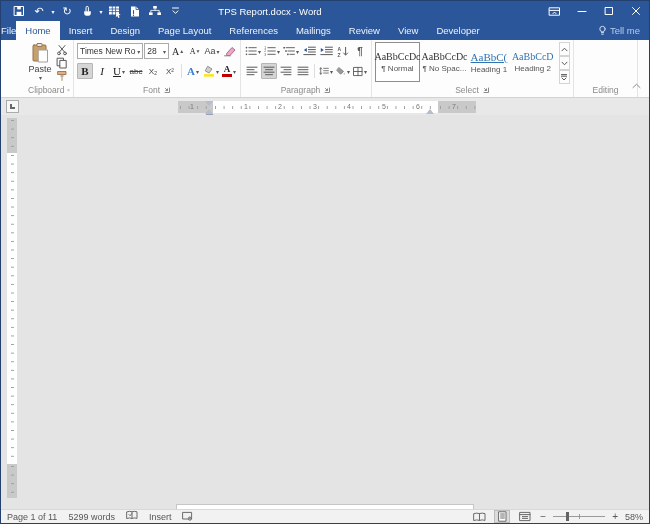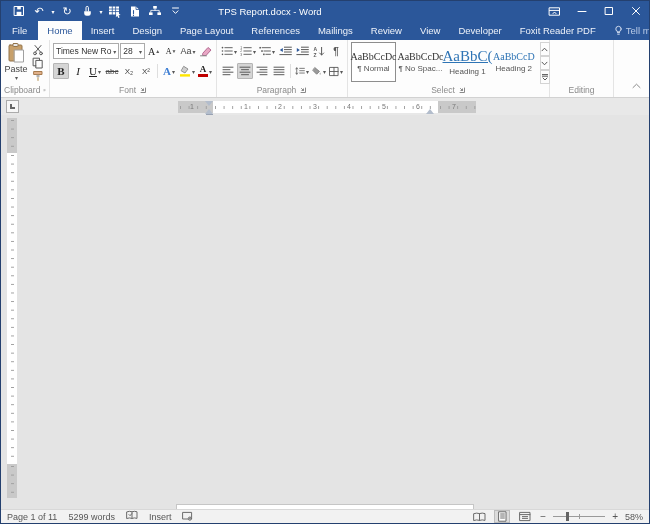--- a/index.html
+++ b/index.html
@@ -12,21 +12,21 @@
   .qbtn{height:20px;min-width:20px;display:flex;align-items:center;justify-content:center;cursor:default;}
   .qcaret{font-size:6px;color:#fff;min-width:8px;display:flex;justify-content:center;}
   .qglyph{font-size:11px;color:#fff;line-height:1;}
   .titlebar svg{stroke:#fff;fill:none;stroke-width:1;stroke-linecap:round;stroke-linejoin:round;}
   .wtitle{position:absolute;left:0;right:110px;text-align:center;font-size:9.5px;color:#fff;pointer-events:none;}
   .wcontrols{position:absolute;right:0;top:0;height:20px;display:flex;}
   .wc{width:27px;height:20px;display:flex;align-items:center;justify-content:center;}
   
   .tabrow{height:19px;background:#2b579a;display:flex;align-items:stretch;font-size:9.5px;color:#eef2f9;}
   .tab{padding:0 9px;display:flex;align-items:center;white-space:nowrap;cursor:default;}
-  .tab.file{padding:0 11px;}
+  .tab.file{padding:0 0;}
   .tab.active{background:#fdfdfd;color:#2b579a;}
   .tabspacer{flex:1;}
   .tab.tellme{color:#b9cbe7;gap:3px;}
   .tabrow svg{stroke:#cdd9ee;fill:none;stroke-width:1;stroke-linecap:round;}
   
   .ribbon{height:58px;background:#fdfdfd;border-bottom:1px solid #d2d2d2;display:flex;position:relative;}
   .group{display:flex;flex-direction:column;border-right:1px solid #e4e4e4;padding:2px 3px 0;}
   .gcontent{display:flex;gap:2px;}
   .gcol{display:flex;flex-direction:column;gap:2px;}
   .grow1{display:flex;align-items:center;gap:1px;height:18px;}
@@ -186,35 +186,34 @@
     <div class="tab file">File</div>
     <div class="tab active">Home</div>
     <div class="tab">Insert</div>
     <div class="tab">Design</div>
     <div class="tab">Page Layout</div>
     <div class="tab">References</div>
     <div class="tab">Mailings</div>
     <div class="tab">Review</div>
     <div class="tab">View</div>
     <div class="tab">Developer</div>
-    <div class="tab">Foxit Reader PDF</div>
     <div class="tabspacer"></div>
     <div class="tab tellme">
       <svg width="9" height="12" viewBox="0 0 9 12">
           <circle cx="4.5" cy="4" r="2.7"></circle>
           <path d="M3.4 7.6 h2.2 M3.7 9.2 h1.6"></path>
         </svg>
       <span>Tell me</span>
     </div>
 
   </div>
 
   <div class="ribbon">
 
-    <div class="group" style="width:49px;">
+    <div class="group" style="width:49px;margin-left:24px;">
       <div class="gcontent">
         <div class="paste-btn">
           <svg width="20" height="22" viewBox="0 0 20 22">
               <rect x="3" y="3" width="13" height="16" rx="1" fill="#c7a06b" stroke="#94744a"></rect>
               <rect x="7" y="1.5" width="5" height="3" rx="0.5" fill="#e8e8e8" stroke="#94744a"></rect>
               <rect x="8.5" y="8" width="9" height="12" fill="#fff" stroke="#a0a0a0"></rect>
             </svg>
           <span>Paste</span>
           <span class="caret">▾</span>
         </div>
@@ -440,21 +439,21 @@
       <div class="gcontent" style="align-items:stretch;height:42px;">
         <div class="style-card sel">
           <span class="sprev">AaBbCcDc</span>
           <span class="sname">¶ Normal</span>
         </div>
         <div class="style-card">
           <span class="sprev">AaBbCcDc</span>
           <span class="sname">¶ No Spac...</span>
         </div>
         <div class="style-card">
-          <span class="sprev blue" style="font-size:15px;text-decoration:underline;">AaBbC(</span>
+          <span class="sprev blue" style="font-size:11px;text-decoration:underline;">AaBbC(</span>
           <span class="sname">Heading 1</span>
         </div>
         <div class="style-card">
           <span class="sprev blue">AaBbCcD</span>
           <span class="sname">Heading 2</span>
         </div>
         <div class="gal-strip">
           <span class="gal-btn">
               <svg width="7" height="5" viewBox="0 0 7 5">
                 <path d="M1 3.8 l2.5 -2.6 2.5 2.6"></path>

